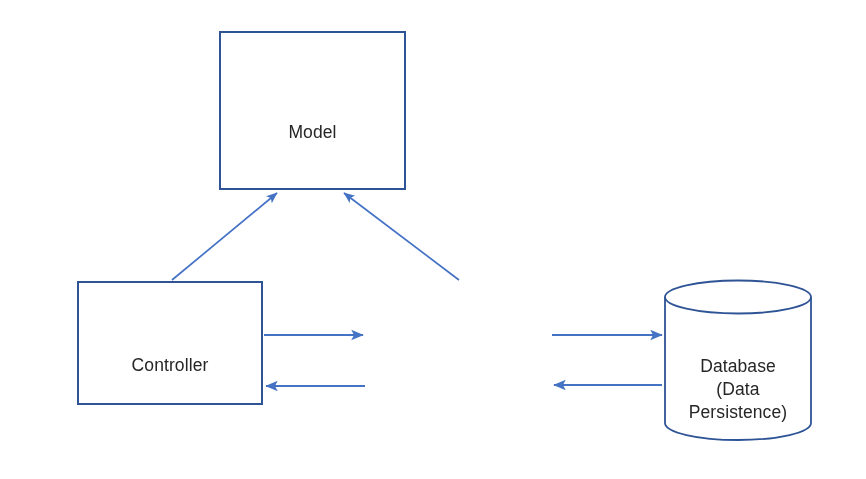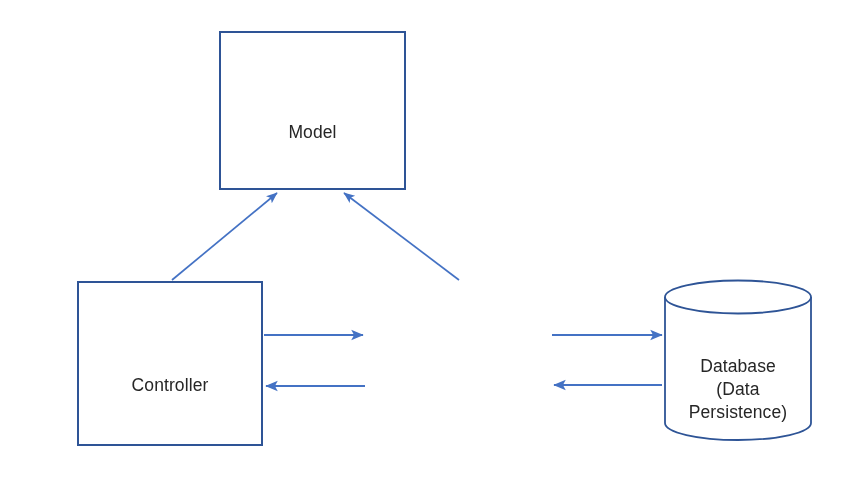--- a/index.html
+++ b/index.html
@@ -44,21 +44,21 @@
   #node-model {
     left: 219px;
     top: 31px;
     width: 187px;
     height: 159px;
   }
   #node-controller {
     left: 77px;
     top: 281px;
     width: 186px;
-    height: 165px;
+    height: 124px;
   }
   #node-dao {
     left: 366px;
     top: 281px;
     width: 185px;
     height: 158px;
   }
   #node-database {
     left: 663px;
     top: 278px;

